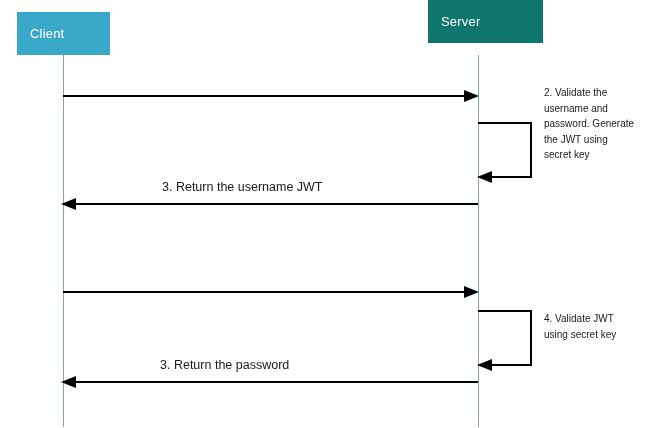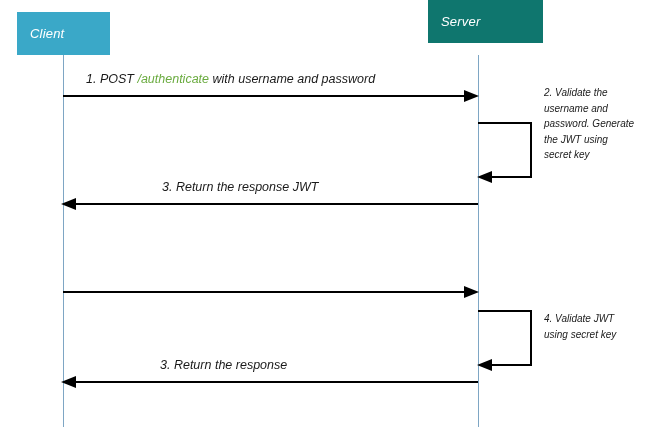--- a/index.html
+++ b/index.html
@@ -12,21 +12,20 @@
     height: 428px;
     position: relative;
     font-family: "Liberation Sans", sans-serif;
     overflow: hidden;
   }
   #canvas {
     position: absolute;
     left: 0; top: 0;
     width: 645px;
     height: 400px;
-    font-style: italic;
   }
   .box {
     position: absolute;
     display: flex;
     align-items: center;
     box-sizing: border-box;
   }
   .box-label {
     color: #ffffff;
     font-size: 13px;
@@ -98,33 +97,29 @@
 
     <polygon points="61,382 76,376 76,388" fill="#000000"></polygon>
 
     <path d="M478,123 L531,123 L531,177 L492,177" stroke="#000000" stroke-width="2" fill="none"></path>
     <polygon points="477,177 492,171 492,183" fill="#000000"></polygon>
 
     <path d="M478,311 L531,311 L531,365 L492,365" stroke="#000000" stroke-width="2" fill="none"></path>
     <polygon points="477,365 492,359 492,371" fill="#000000"></polygon>
   </svg>
 
-  <div class="msg" style="left:86px; top:72px;">
-    <span>1.</span>
-    <span>POST </span><span class="path">/authenticate</span><span> with username and password</span>
-  </div>
 
   <div class="msg" style="left:162px; top:180px;">
     <span>3.</span>
-    <span>Return the response JWT</span>
+    <span>Return the username JWT</span>
   </div>
 
 
   <div class="msg" style="left:160px; top:358px;">
     <span>3.</span>
-    <span>Return the response</span>
+    <span>Return the password</span>
   </div>
 
   <div class="note" style="left:544px; top:85px;">2. Validate the username and password. Generate the JWT using secret key</div>
 
   <div class="note" style="left:544px; top:311px;">4. Validate JWT using secret key</div>
 
 </div>
 
 </body></html>

